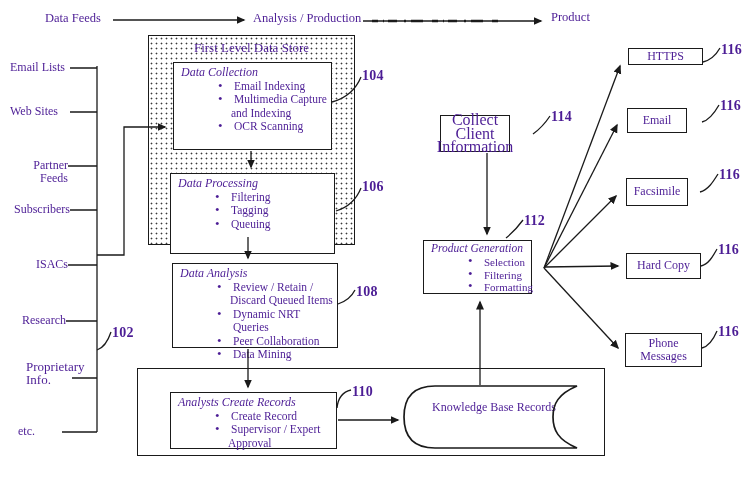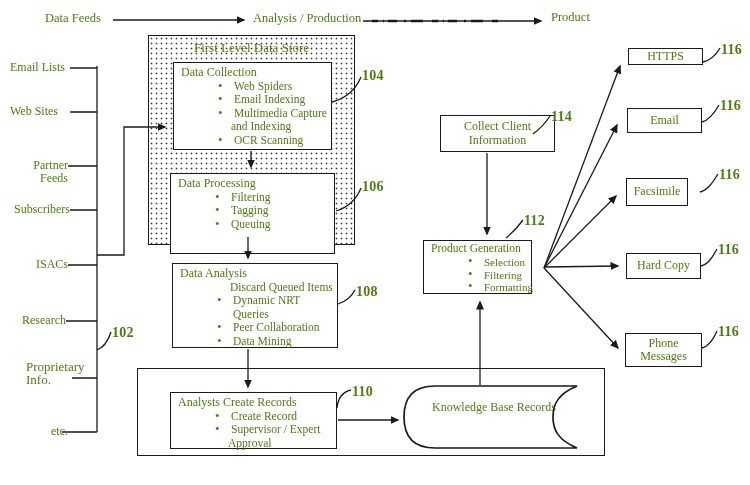--- a/index.html
+++ b/index.html
@@ -1,26 +1,26 @@
 <!DOCTYPE html>
 <html><head>
 <meta charset="utf-8">
 <style>
   html,body{margin:0;padding:0;background:#fff;}
   .stage{position:relative;width:750px;height:485px;background:#ffffff;overflow:hidden;
-         font-family:"Liberation Serif","DejaVu Serif",serif;color:#4d7c0f;}
+         font-family:"Liberation Serif","DejaVu Serif",serif;color:#4c1d95;}
   .lbl{position:absolute;font-size:12px;line-height:13px;white-space:nowrap;}
   .hdr{font-size:12.5px;}
   .box{position:absolute;border:1.6px solid #1a1a1a;background:#fff;box-sizing:border-box;}
   .ctr{display:flex;align-items:center;justify-content:center;text-align:center;font-size:12px;line-height:13.5px;}
   .dots{background-color:#fff;
         background-image:radial-gradient(circle,#3a3a3a 0.9px,rgba(0,0,0,0) 1.05px);
         background-size:5px 5px;}
   .store-title{position:absolute;text-align:center;font-size:13px;line-height:14px;}
-  .btitle{font-size:12px;line-height:14px;margin:2px 0 1px 7px;}
+  .btitle{font-size:12px;line-height:14px;margin:2px 0 1px 7px;font-style:italic;}
   .row{position:relative;padding-left:60px;font-size:11.5px;line-height:13.4px;}
   .row.b::before{content:"\2022";position:absolute;left:44px;top:-1px;font-size:13px;}
   .row.c{padding-left:57px;}
   .num{position:absolute;font-weight:bold;font-size:14px;line-height:14px;letter-spacing:.3px;}
   .wrap{white-space:normal;}
   svg.overlay{position:absolute;left:0;top:0;pointer-events:none;}
   .src{position:absolute;font-size:12px;line-height:12.5px;}
 </style>
 </head>
 <body>
@@ -31,71 +31,71 @@
   <div class="lbl hdr" style="left:253px;top:12px">Analysis / Production</div>
   <div class="lbl hdr" style="left:551px;top:11px">Product</div>
 
   <div class="src" style="left:10px;top:61px;width:60px;text-align:left">Email Lists</div>
   <div class="src" style="left:10px;top:105px;width:60px;text-align:left">Web Sites</div>
   <div class="src" style="left:4px;top:159px;width:64px;text-align:right">Partner Feeds</div>
   <div class="src" style="left:10px;top:203px;width:60px;text-align:right">Subscribers</div>
   <div class="src" style="left:8px;top:258px;width:60px;text-align:right">ISACs</div>
   <div class="src" style="left:6px;top:314px;width:60px;text-align:right">Research</div>
   <div class="src wrap" style="left:26px;top:361px;width:56px;text-align:left;font-size:13px">Proprietary Info.</div>
-  <div class="src" style="left:8px;top:425px;width:60px;text-align:right">etc.</div>
+  <div class="src" style="left:18px;top:425px;width:60px;">etc.</div>
 
   <div class="box dots" style="left:148px;top:35px;width:207px;height:210px"></div>
   <div class="store-title" style="left:148px;top:41px;width:207px">First Level Data Store</div>
 
   <div class="box" style="left:173px;top:62px;width:159px;height:88px">
     <div class="btitle">Data Collection</div>
-    <div class="row b">Web Spiders</div>
     <div class="row b">Email Indexing</div>
     <div class="row b">Multimedia Capture</div>
     <div class="row c">and Indexing</div>
     <div class="row b">OCR Scanning</div>
   </div>
 
   <div class="box" style="left:170px;top:173px;width:165px;height:81px">
     <div class="btitle">Data Processing</div>
     <div class="row b">Filtering</div>
     <div class="row b">Tagging</div>
     <div class="row b">Queuing</div>
   </div>
 
   <div class="box" style="left:172px;top:263px;width:166px;height:85px">
     <div class="btitle">Data Analysis</div>
+    <div class="row b">Review / Retain /</div>
     <div class="row c">Discard Queued Items</div>
     <div class="row b">Dynamic NRT Queries</div>
     <div class="row b">Peer Collaboration</div>
     <div class="row b">Data Mining</div>
   </div>
 
   <div class="box" style="left:137px;top:368px;width:468px;height:88px"></div>
 
   <div class="box" style="left:170px;top:392px;width:167px;height:57px">
     <div class="btitle">Analysts Create Records</div>
     <div class="row b">Create Record</div>
     <div class="row b">Supervisor / Expert</div>
     <div class="row c">Approval</div>
   </div>
 
   <div class="lbl wrap" style="left:432px;top:400px;width:124px;text-align:center;white-space:normal;line-height:14px">Knowledge Base Records</div>
 
-  <div class="box ctr wrap" style="left:440px;top:115px;width:115px;height:37px;font-size:12px">Collect Client Information</div>
+  <div class="box ctr wrap" style="left:440px;top:115px;width:70px;height:37px;font-size:16px">Collect Client Information</div>
 
   <div class="box" style="left:423px;top:240px;width:109px;height:54px">
     <div class="btitle" style="font-size:11.5px;line-height:13px;margin-top:1px">Product Generation</div>
     <div class="row b" style="font-size:11px;line-height:12.6px">Selection</div>
     <div class="row b" style="font-size:11px;line-height:12.6px">Filtering</div>
     <div class="row b" style="font-size:11px;line-height:12.6px">Formatting</div>
   </div>
 
   <div class="box ctr" style="left:628px;top:48px;width:75px;height:17px">HTTPS</div>
-  <div class="box ctr" style="left:627px;top:108px;width:75px;height:25px">Email</div>
+  <div class="box ctr" style="left:627px;top:108px;width:60px;height:25px">Email</div>
   <div class="box ctr" style="left:626px;top:178px;width:62px;height:28px">Facsimile</div>
   <div class="box ctr" style="left:626px;top:253px;width:75px;height:26px">Hard Copy</div>
   <div class="box ctr wrap" style="left:625px;top:333px;width:77px;height:34px;white-space:normal">Phone Messages</div>
 
   <div class="num" style="left:112px;top:326px">102</div>
   <div class="num" style="left:362px;top:69px">104</div>
   <div class="num" style="left:362px;top:180px">106</div>
   <div class="num" style="left:356px;top:285px">108</div>
   <div class="num" style="left:352px;top:385px">110</div>
   <div class="num" style="left:524px;top:214px">112</div>

